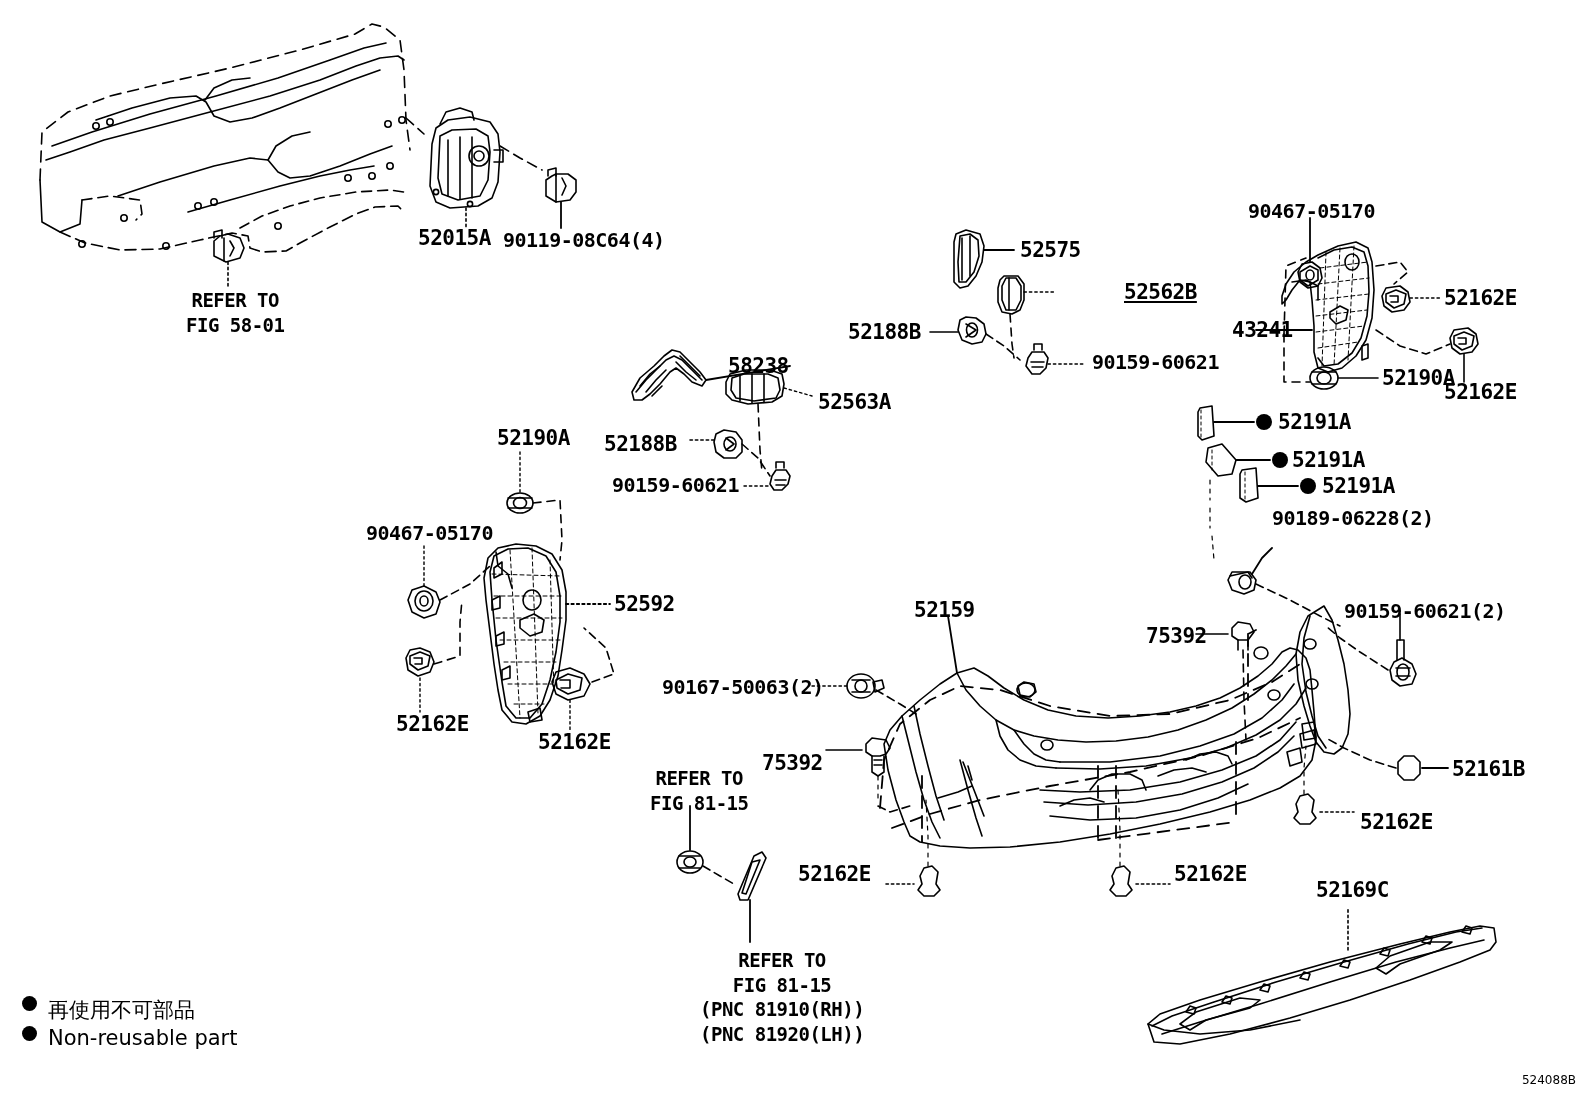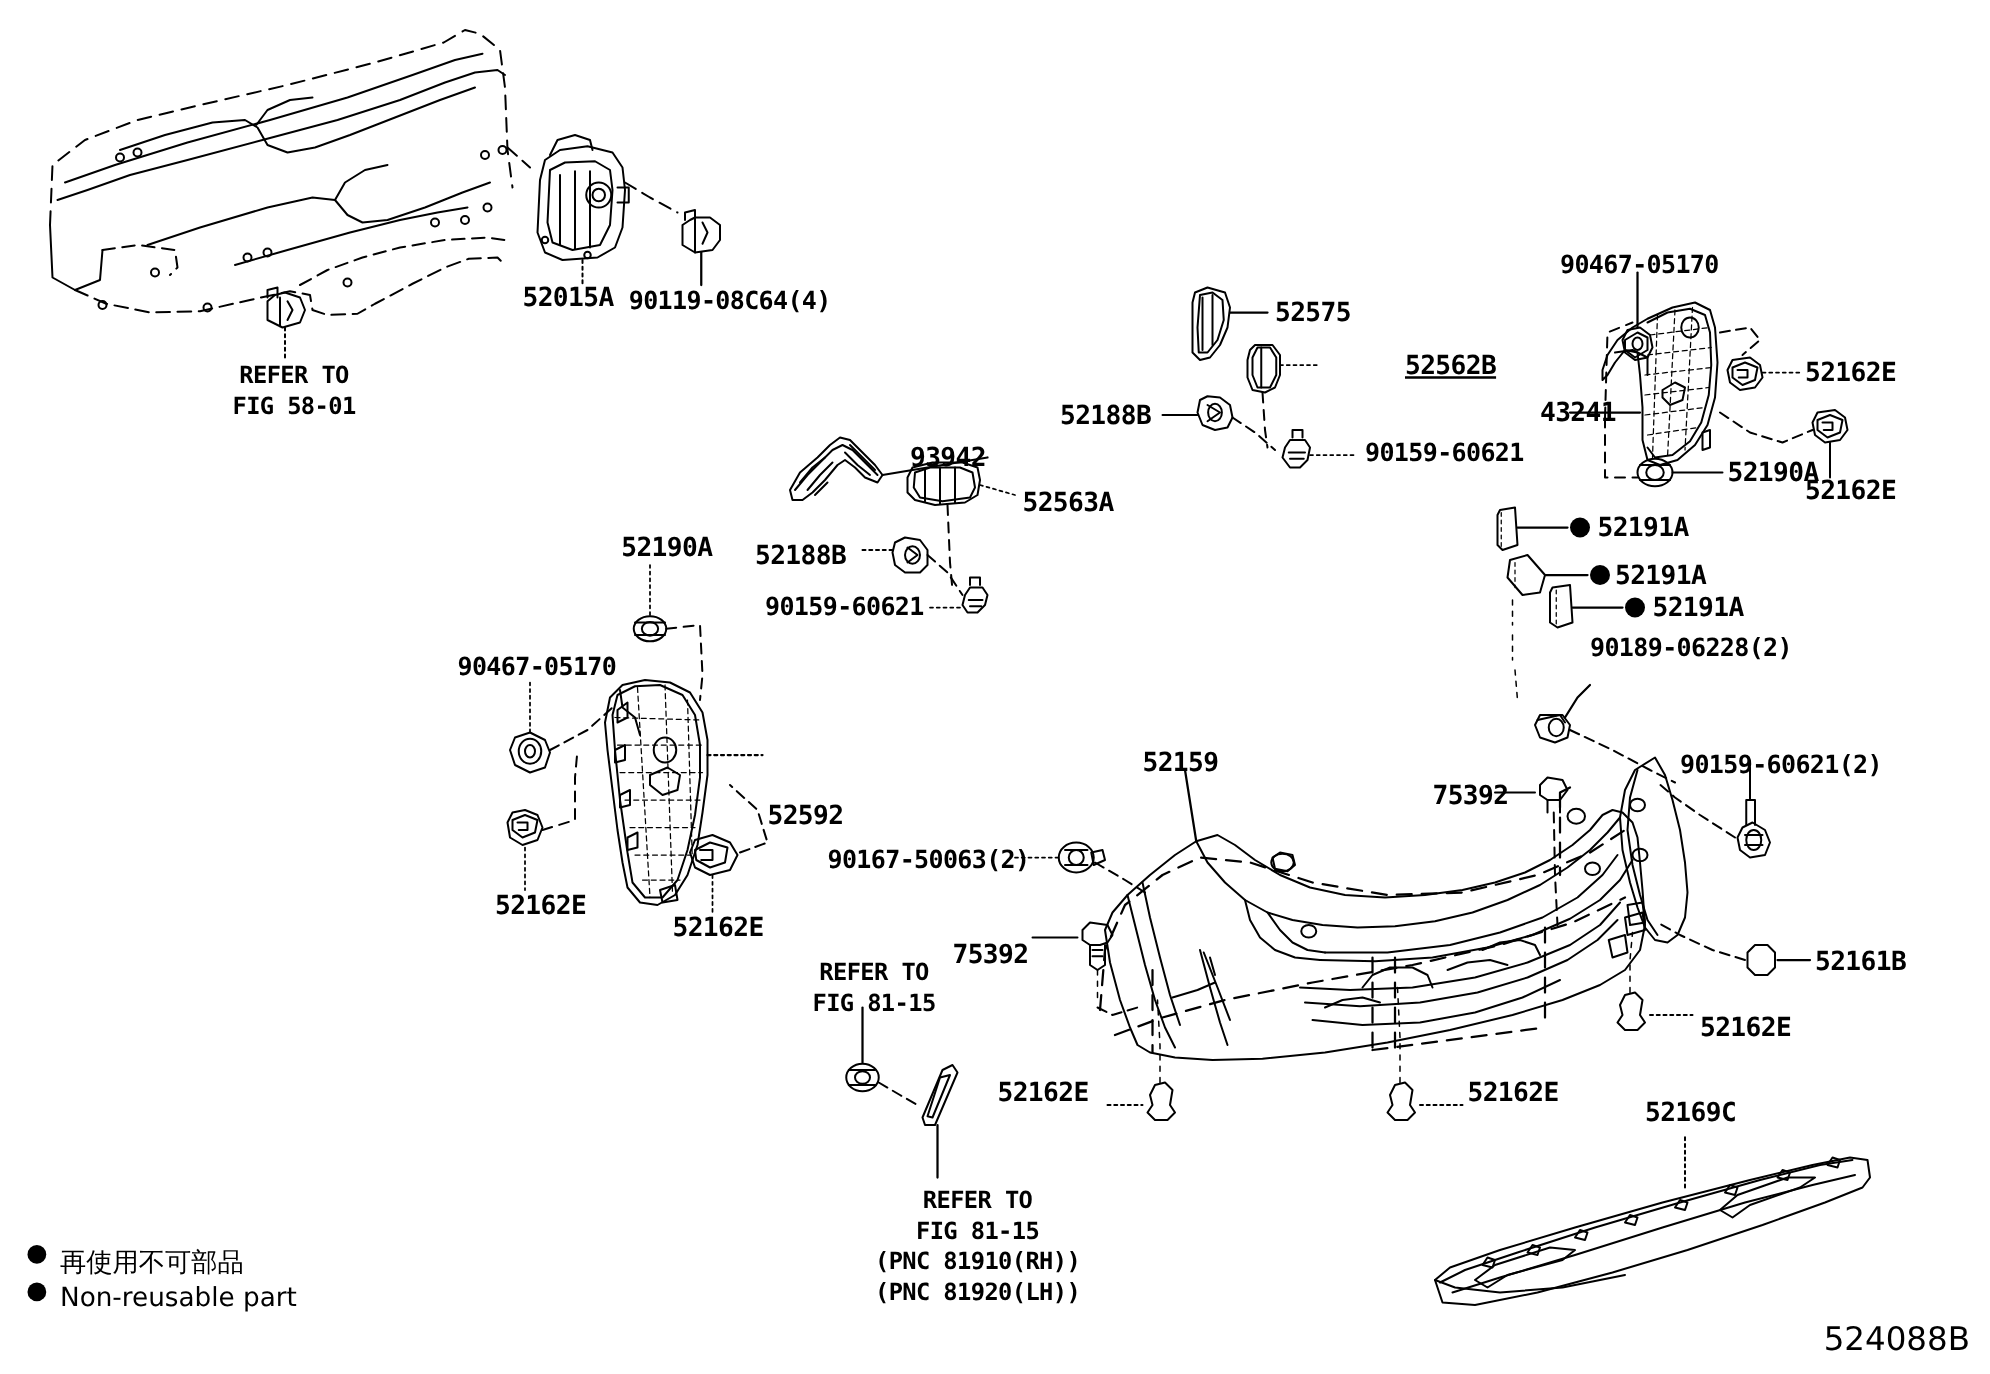--- a/index.html
+++ b/index.html
@@ -13,21 +13,21 @@
   .lbl.s21{font-size:21px;}
   .lbl.s20{font-size:20px;}
   .lbl.s19{font-size:19px;text-align:center;}
   .lbl.ml{line-height:1.30;}
   .legend{position:absolute;left:22px;top:996px;}
   .legend .row{display:flex;height:30px;}
   .legend .dot{width:15px;height:15px;border-radius:50%;background:#000;margin-right:11px;flex:0 0 auto;}
   .legend .jp{font-family:"DejaVu Sans","Liberation Sans",sans-serif;font-size:21px;font-weight:normal;}
   .legend .en{font-family:"DejaVu Sans","Liberation Sans",sans-serif;font-size:21px;font-weight:normal;}
   .figid{position:absolute;right:16px;bottom:12px;font-family:"DejaVu Sans","Liberation Sans",sans-serif;
-         font-size:26px;color:#000;}
+         font-size:12px;color:#000;}
   .nrdot{position:absolute;width:16px;height:16px;border-radius:50%;background:#000;}
 </style>
 </head>
 <body>
 
 <div id="stage">
 
 <svg class="layer" viewBox="0 0 1592 1099">
   <g fill="none" stroke="#000" stroke-width="1.6" stroke-linejoin="round" stroke-linecap="round">
 
@@ -453,21 +453,21 @@
 FIG 58-01</div>
 
 <div class="lbl s21" style="left:1020px;top:238px;">52575</div>
 
 <div class="lbl s21" style="left:1124px;top:280px;text-decoration:underline;">52562B</div>
 
 <div class="lbl s21" style="left:848px;top:320px;">52188B</div>
 
 <div class="lbl s20" style="left:1092px;top:351px;">90159-60621</div>
 
-<div class="lbl s21" style="left:728px;top:354px;">93942</div>
+<div class="lbl s21" style="left:728px;top:354px;">58238</div>
 
 <div class="lbl s21" style="left:818px;top:390px;">52563A</div>
 
 <div class="lbl s21" style="left:604px;top:432px;">52188B</div>
 
 <div class="lbl s20" style="left:612px;top:474px;">90159-60621</div>
 
 <div class="lbl s20" style="left:1248px;top:200px;">90467-05170</div>
 
 <div class="lbl s21" style="left:1444px;top:286px;">52162E</div>
@@ -484,21 +484,21 @@
 <span class="nrdot" style="left:1272px;top:452px;"></span>
 <div class="lbl s21" style="left:1292px;top:448px;">52191A</div>
 
 <span class="nrdot" style="left:1300px;top:478px;"></span>
 <div class="lbl s21" style="left:1322px;top:474px;">52191A</div>
 
 <div class="lbl s21" style="left:497px;top:426px;">52190A</div>
 
 <div class="lbl s20" style="left:366px;top:522px;">90467-05170</div>
 
-<div class="lbl s21" style="left:614px;top:592px;margin-top:48px;">52592</div>
+<div class="lbl s21" style="left:614px;top:592px;">52592</div>
 
 <div class="lbl s21" style="left:396px;top:712px;">52162E</div>
 
 <div class="lbl s21" style="left:538px;top:730px;">52162E</div>
 
 <div class="lbl s21" style="left:914px;top:598px;">52159</div>
 
 <div class="lbl s20" style="left:662px;top:676px;">90167-50063(2)</div>
 
 <div class="lbl s21" style="left:762px;top:751px;">75392</div>

